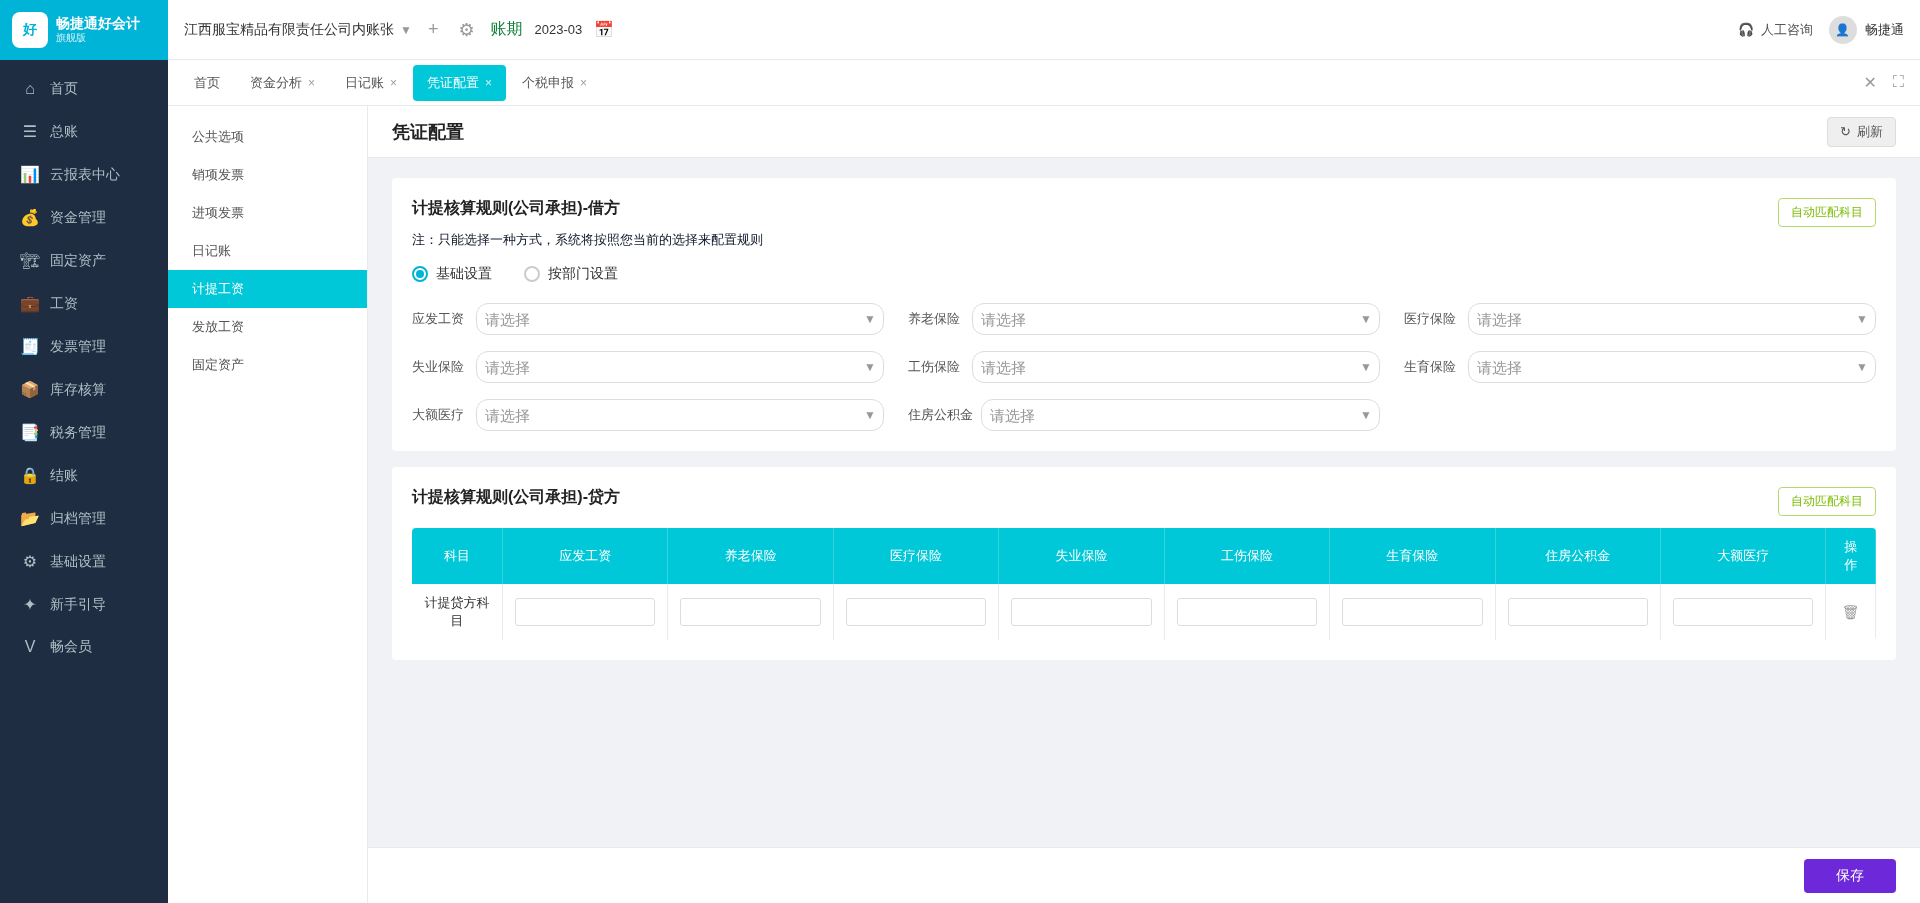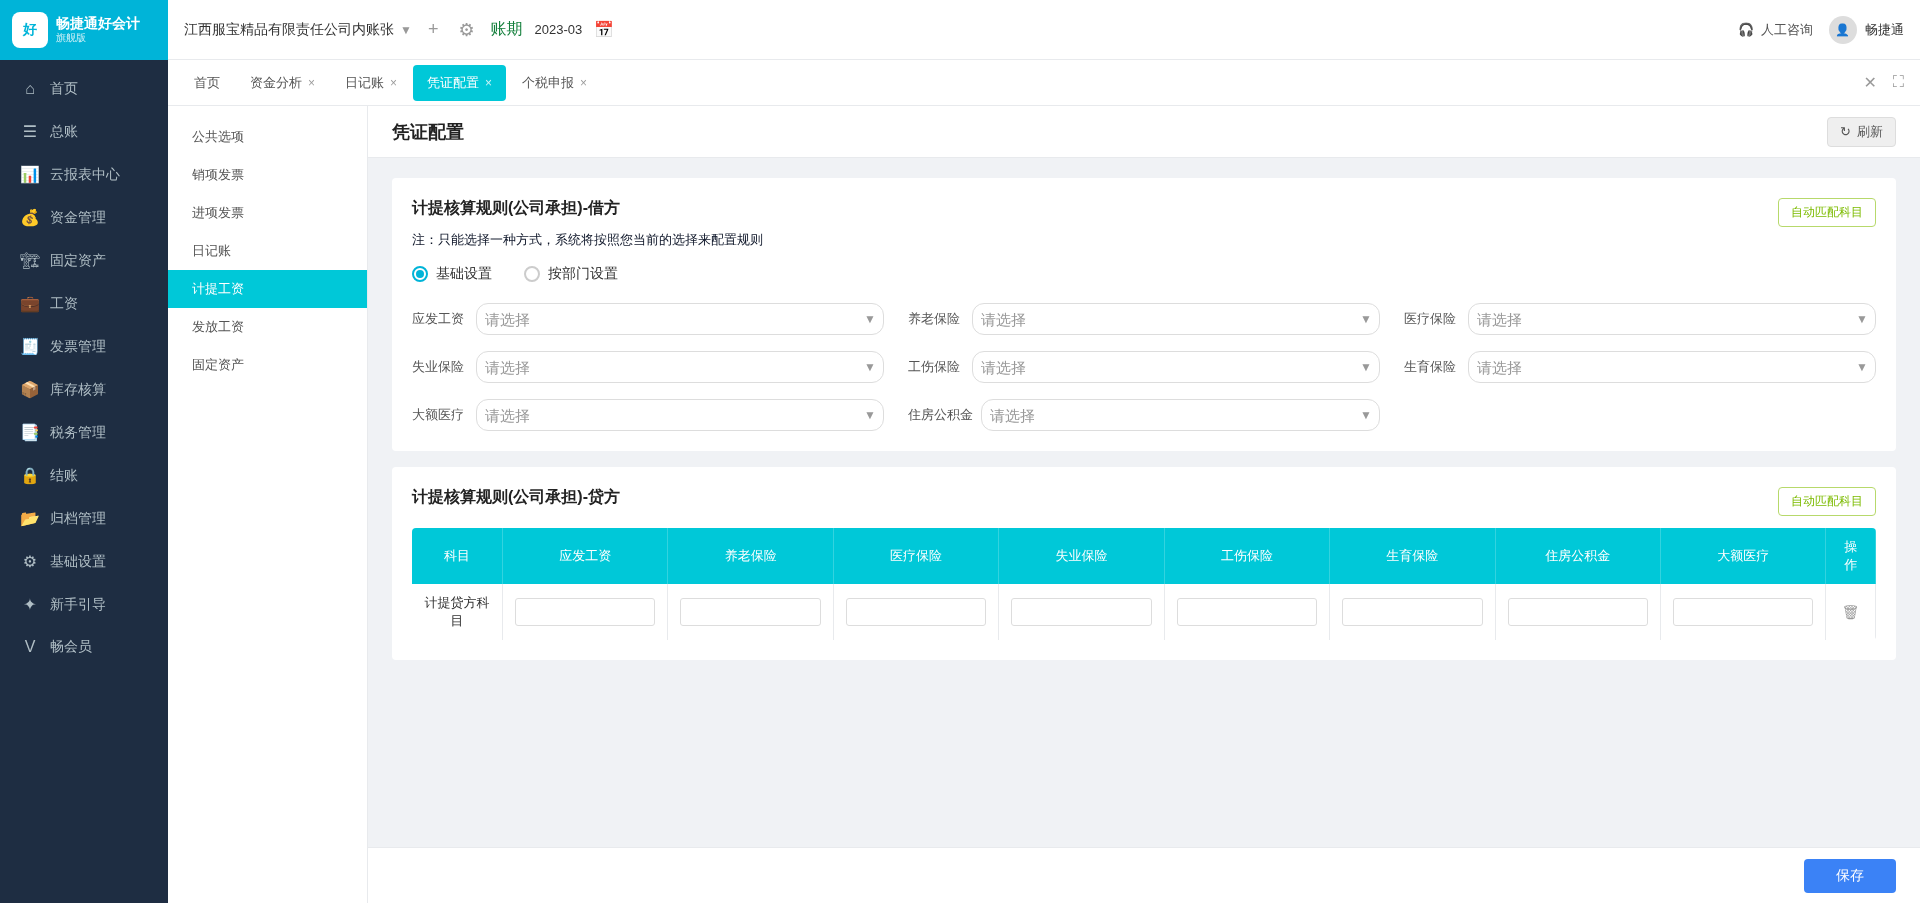--- a/index.html
+++ b/index.html
@@ -282,21 +282,21 @@
     .bottom-bar {
       height: 56px;
       background: #fff;
       border-top: 1px solid #e8eaed;
       display: flex;
       align-items: center;
       justify-content: flex-end;
       padding: 0 24px;
     }
     .save-btn {
-      background: #3b82f6;
+      background: #6d28d9;
       color: #fff;
       border: none;
       padding: 8px 32px;
       border-radius: 4px;
       font-size: 14px;
       cursor: pointer;
       font-weight: 500;
     }
 
     

